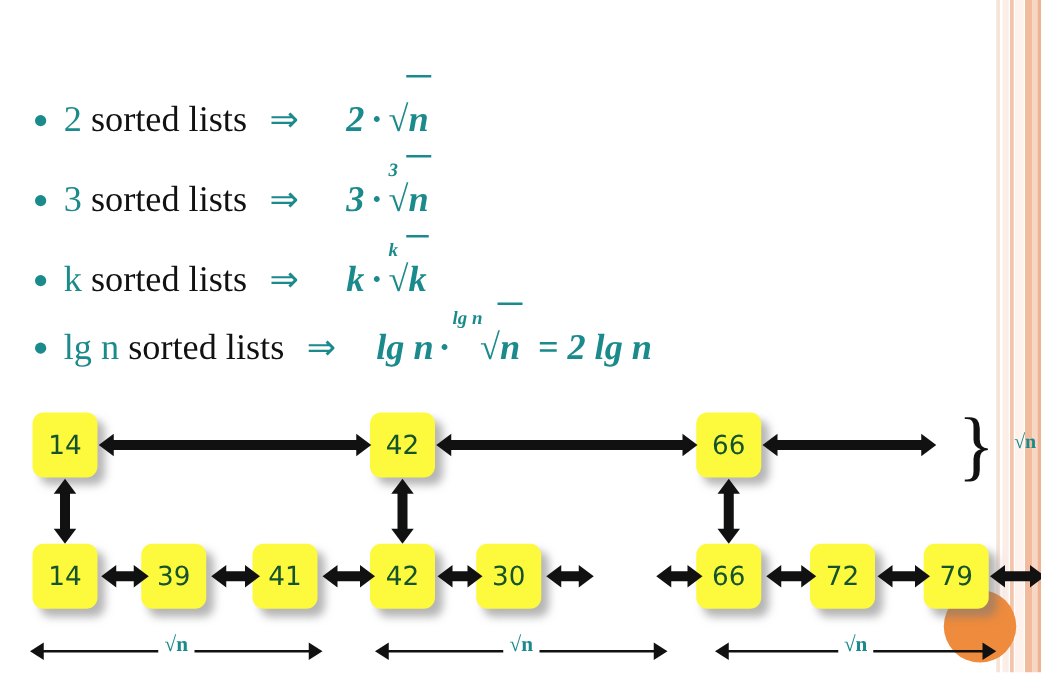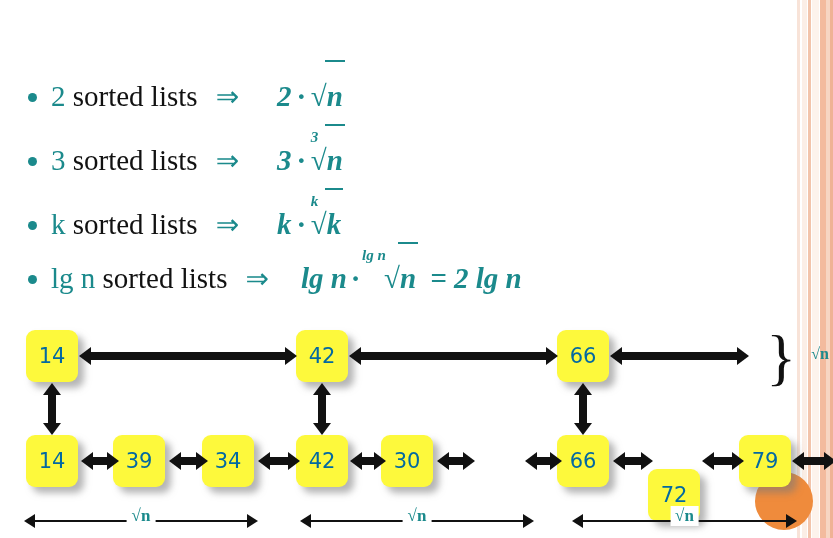--- a/index.html
+++ b/index.html
@@ -51,21 +51,21 @@
   .rad .bar{
     display:inline-block;position:relative;
     border-top:2px solid #1b8a8c;padding:0 2px;margin-left:-2px;top:-0.62em;
   }
   .rad .bar i{display:inline-block;position:relative;top:0.62em;font-style:italic;font-weight:bold;}
 
   
   .node{
     position:absolute;width:52px;height:52px;border-radius:9px;
     background:#fdf93c;box-shadow:6px 6px 7px rgba(120,120,120,.55);
-    color:#0369a1;font-family:"DejaVu Sans",sans-serif;font-size:21px;
+    color:#14532d;font-family:"DejaVu Sans",sans-serif;font-size:21px;
     display:flex;align-items:center;justify-content:center;
   }
   .node.top{top:330px;}
   .node.bot{top:435px;}
 
   .harrow{position:absolute;height:8px;background:#111;}
   .harrow::before,.harrow::after{
     content:"";position:absolute;top:50%;width:0;height:0;
     border-top:9px solid transparent;border-bottom:9px solid transparent;
   }
@@ -142,25 +142,25 @@
 
   <div class="brace">}</div>
   <div class="brace-label">√n</div>
 
   <div class="varrow" style="left:48px;top:394px;height:30px;"></div>
   <div class="varrow" style="left:318px;top:394px;height:30px;"></div>
   <div class="varrow" style="left:579px;top:394px;height:30px;"></div>
 
   <div class="node bot" style="left:26px;">14</div>
   <div class="node bot" style="left:113px;">39</div>
-  <div class="node bot" style="left:202px;">34</div>
+  <div class="node bot" style="left:202px;">41</div>
   <div class="node bot" style="left:296px;">42</div>
   <div class="node bot" style="left:381px;">30</div>
   <div class="node bot" style="left:557px;">66</div>
-  <div class="node bot" style="left:648px;margin-top:34px;">72</div>
+  <div class="node bot" style="left:648px;">72</div>
   <div class="node bot" style="left:739px;">79</div>
 
   <div class="harrow" style="left:92px;top:457px;width:16px;"></div>
   <div class="harrow" style="left:180px;top:457px;width:17px;"></div>
   <div class="harrow" style="left:269px;top:457px;width:20px;"></div>
   <div class="harrow" style="left:361px;top:457px;width:14px;"></div>
   <div class="harrow" style="left:448px;top:457px;width:16px;"></div>
   <div class="harrow" style="left:536px;top:457px;width:15px;"></div>
   <div class="harrow" style="left:624px;top:457px;width:18px;"></div>
   <div class="harrow" style="left:713px;top:457px;width:20px;"></div>

